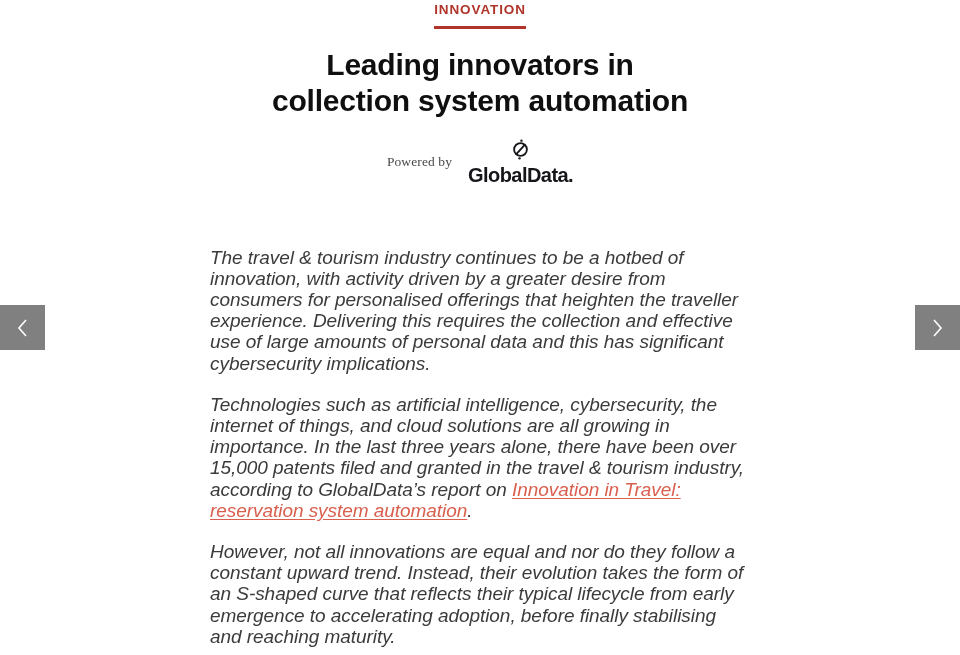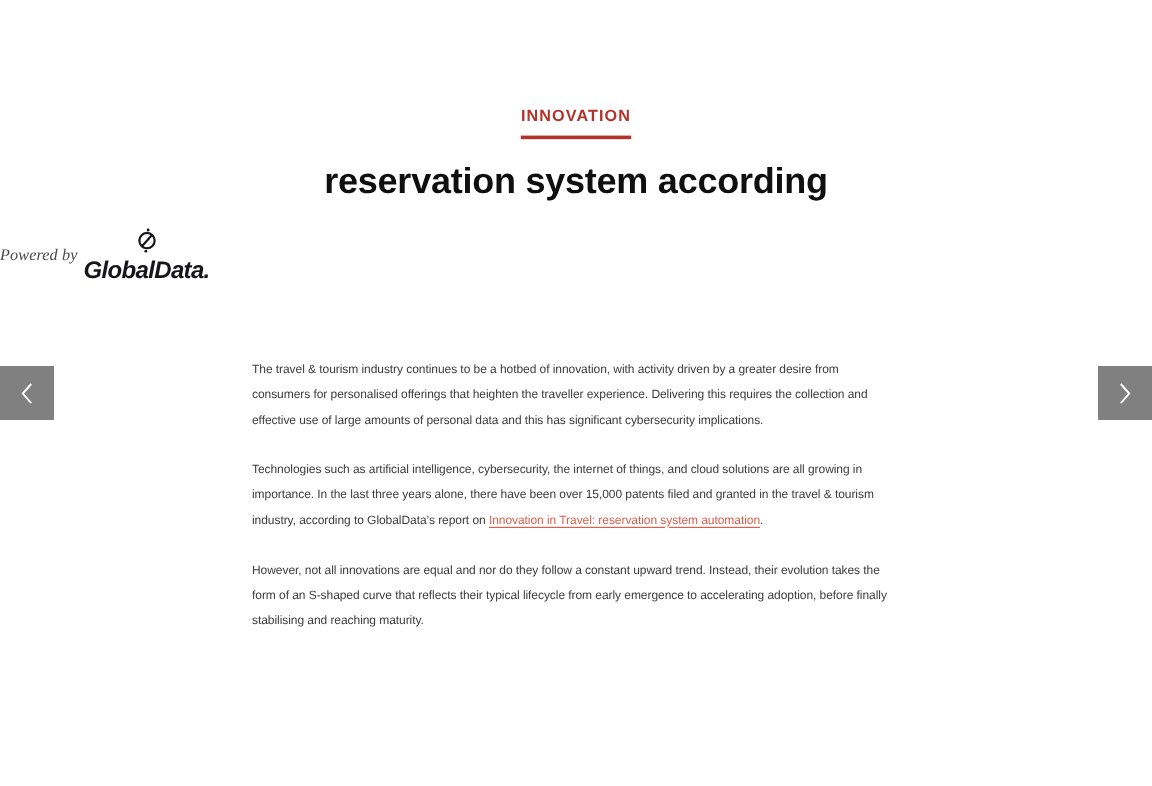--- a/index.html
+++ b/index.html
@@ -18,21 +18,20 @@
   .article-wrap {
     width: 960px;
     height: 655px;
     position: relative;
     box-sizing: border-box;
     overflow: hidden;
   }
 
   
   .hero {
-    padding-top: 88px;
     text-align: center;
   }
 
   .eyebrow {
     display: inline-block;
     font-size: 13.5px;
     font-weight: bold;
     letter-spacing: 0.9px;
     color: #b0342a;
     line-height: 1;
@@ -48,23 +47,22 @@
     color: #0f0f0f;
     letter-spacing: -0.2px;
   }
   .headline .hl-line { display: block; }
 
   
   .powered {
     margin-top: 20px;
     display: flex;
     align-items: center;
-    justify-content: flex-start;
-    gap: 5px;
-    font-style: italic;
+    justify-content: center;
+    gap: 16px;
   }
   .powered-label {
     font-family: "Liberation Serif", serif;
     font-size: 13.5px;
     color: #4a4a4a;
     letter-spacing: 0.1px;
   }
   .brand {
     display: flex;
     align-items: center;
@@ -85,24 +83,25 @@
   }
 
   
   .body-copy {
     width: 540px;
     margin: 0 auto;
     padding-top: 62px;
   }
   .para {
     margin: 0 0 20px 0;
-    font-size: 10px;
+    font-size: 19px;
     line-height: 21.2px;
     color: #3b3b3b;
     letter-spacing: -0.05px;
+    font-style: italic;
   }
   .para:last-child { margin-bottom: 0; }
 
   .inline-link {
     color: #d9604f;
     text-decoration: underline;
     text-underline-offset: 2px;
   }
 
   
@@ -130,21 +129,22 @@
 
 <div class="article-wrap">
 
   <div class="hero">
 
     <div>
       <span class="eyebrow">INNOVATION</span>
     </div>
 
     <h1 class="headline">
-      <span class="hl-line">reservation system according</span>
+      <span class="hl-line">Leading innovators in</span>
+      <span class="hl-line">collection system automation</span>
     </h1>
 
     <div class="powered">
       <span class="powered-label">Powered by</span>
       <span class="brand">
         <span class="brand-mark">
           <svg viewBox="0 0 24 24" width="21" height="21" aria-hidden="true">
             <circle cx="12" cy="12" r="7.3" fill="none" stroke="#15151a" stroke-width="2.1"></circle>
             <line x1="7.2" y1="17.3" x2="16.8" y2="6.7" stroke="#15151a" stroke-width="2.1" stroke-linecap="round"></line>
             <circle cx="13.1" cy="1.9" r="1.35" fill="#15151a"></circle>

